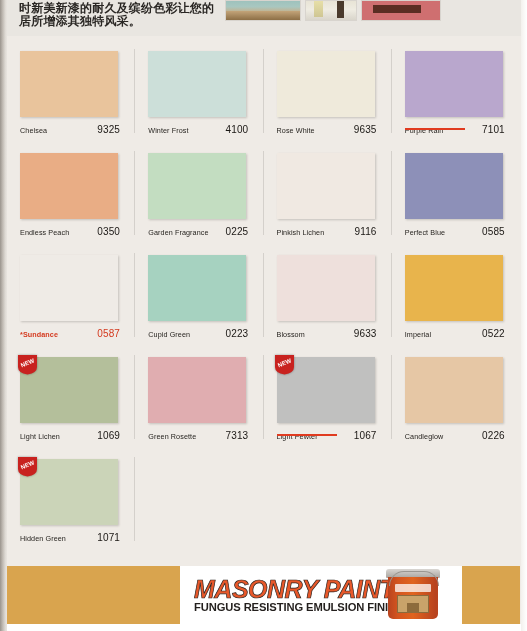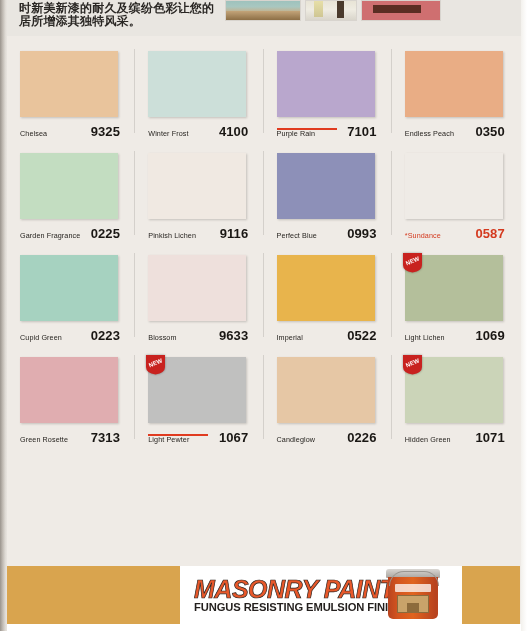--- a/index.html
+++ b/index.html
@@ -137,27 +137,27 @@
     align-items: baseline;
   }
   .sw-name {
     font-size: 7.2px;
     color: #26231f;
     letter-spacing: 0.1px;
     white-space: nowrap;
     position: relative;
   }
   .sw-code {
-    font-size: 13px;
-    font-weight: bold;
+    font-size: 10px;
+    font-weight: normal;
     color: #1a1714;
     letter-spacing: 0.1px;
   }
   .hl .sw-name, .hl .sw-code { color: #d4391e; }
-  .hl .sw-name { font-weight: normal; }
+  .hl .sw-name { font-weight: bold; }
 
   .underline {
     position: absolute;
     left: 13px;
     width: 60px;
     height: 1.6px;
     background: #e03b20;
     bottom: 13px;
   }
   .banner-bg {
@@ -290,20 +290,27 @@
         </div>
       </div>
       <div class="cell">
         <div class="swatch" style="background: rgb(204, 223, 217);"></div>
         <div class="caption">
           <span class="sw-name">Winter Frost</span>
           <span class="sw-code">4100</span>
         </div>
       </div>
       <div class="cell">
+        <div class="swatch" style="background: rgb(239, 234, 219);"></div>
+        <div class="caption">
+          <span class="sw-name">Rose White</span>
+          <span class="sw-code">9635</span>
+        </div>
+      </div>
+      <div class="cell">
         <div class="swatch" style="background: rgb(185, 167, 205);"></div>
         <div class="caption">
           <span class="sw-name">Purple Rain</span>
           <span class="sw-code">7101</span>
         </div>
         <div class="underline"></div>
       </div>
       <div class="cell">
         <div class="swatch" style="background: rgb(233, 173, 133);"></div>
         <div class="caption">
@@ -322,21 +329,21 @@
         <div class="swatch" style="background: rgb(240, 233, 226);"></div>
         <div class="caption">
           <span class="sw-name">Pinkish Lichen</span>
           <span class="sw-code">9116</span>
         </div>
       </div>
       <div class="cell">
         <div class="swatch" style="background: rgb(141, 144, 184);"></div>
         <div class="caption">
           <span class="sw-name">Perfect Blue</span>
-          <span class="sw-code">0993</span>
+          <span class="sw-code">0585</span>
         </div>
       </div>
       <div class="cell hl">
         <div class="swatch"></div>
         <div class="caption">
           <span class="sw-name">*Sundance</span>
           <span class="sw-code">0587</span>
         </div>
       </div>
       <div class="cell">

